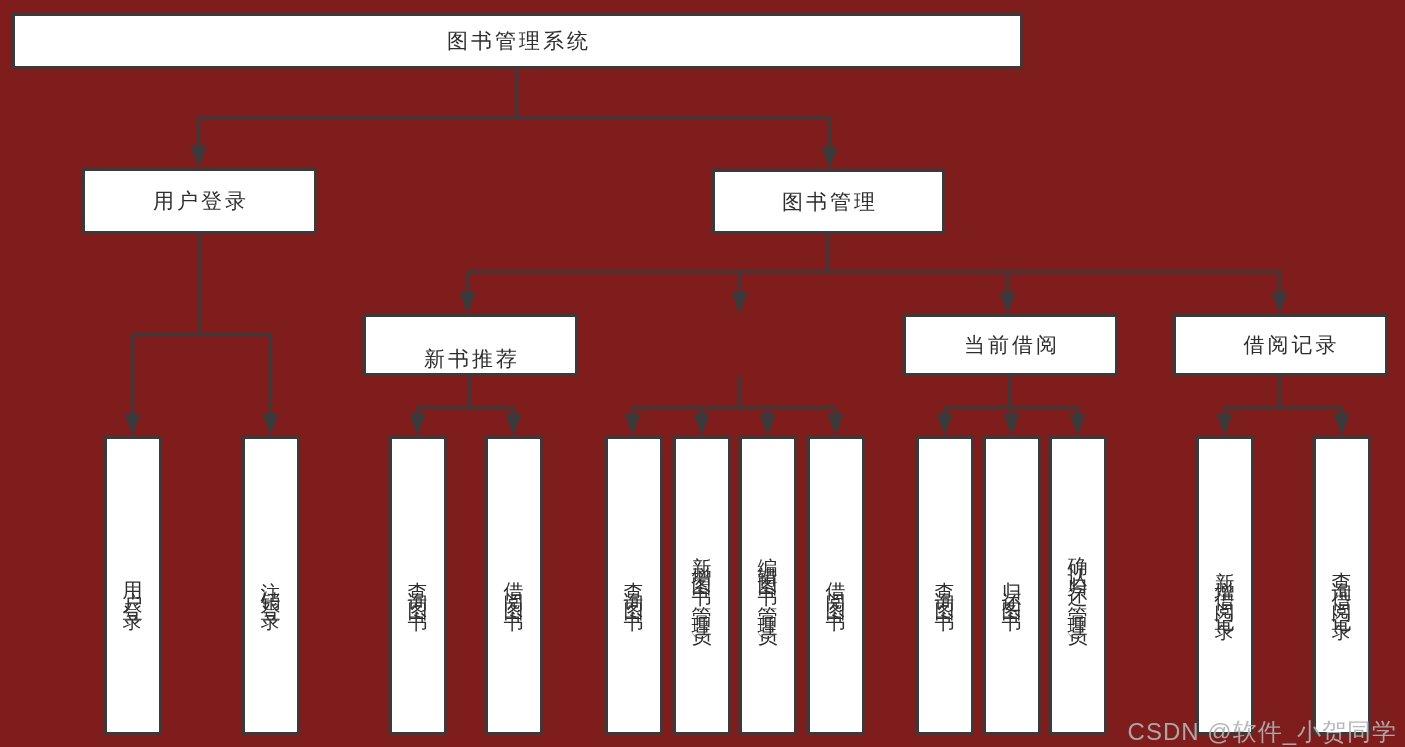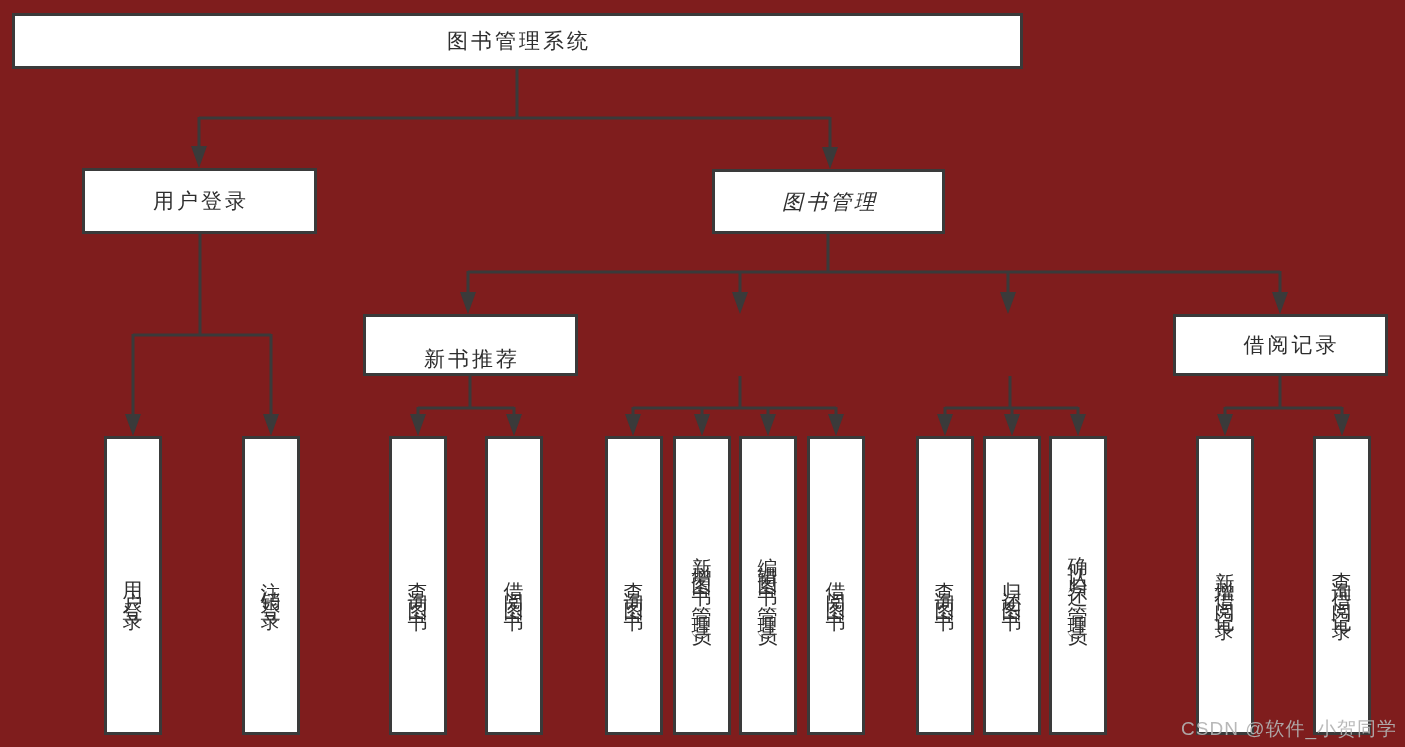--- a/index.html
+++ b/index.html
@@ -36,21 +36,21 @@
     writing-mode: vertical-rl;
     text-orientation: mixed;
     font-size: 20px;
     letter-spacing: 10px;
     line-height: 1;
     white-space: nowrap;
   }
   
   .n-root   { left: 12px;  top: 13px;  width: 1011px; height: 56px; }
   .n-login  { left: 82px;  top: 168px; width: 235px;  height: 66px; }
-  .n-mgmt   { left: 712px; top: 169px; width: 233px;  height: 65px; font-style: italic; }
+  .n-mgmt   { left: 712px; top: 169px; width: 233px;  height: 65px; }
   .n-rec    { left: 363px; top: 314px; width: 215px;  height: 62px; align-items: flex-end; }
   .n-borrow { left: 633px; top: 314px; width: 215px;  height: 62px; }
   .n-cur    { left: 903px; top: 314px; width: 215px;  height: 62px; }
   .n-hist   { left: 1173px;top: 314px; width: 215px;  height: 62px; padding-left: 19px; }
   .leaf { top: 436px; width: 58px; height: 299px; }
   .lf-0  { left: 104px; }
   .lf-1  { left: 242px; }
   .lf-2  { left: 389px; }
   .lf-3  { left: 485px; }
   .lf-4  { left: 605px; }
@@ -59,21 +59,21 @@
   .lf-7  { left: 807px; }
   .lf-8  { left: 916px; }
   .lf-9  { left: 983px; }
   .lf-10 { left: 1049px; }
   .lf-11 { left: 1196px; }
   .lf-12 { left: 1313px; }
   .watermark {
     position: absolute;
     right: 8px;
     top: 716px;
-    font-size: 19px;
+    font-size: 24px;
     color: rgba(178, 178, 178, 0.92);
     letter-spacing: 1px;
     z-index: 5;
     white-space: nowrap;
   }
 </style>
 </head>
 <body>
 
 <div class="canvas">
@@ -163,20 +163,23 @@
   <div class="box n-login">
     <span class="hlabel">用户登录</span>
   </div>
   <div class="box n-mgmt">
     <span class="hlabel">图书管理</span>
   </div>
 
   <div class="box n-rec">
     <span class="hlabel">新书推荐</span>
   </div>
+  <div class="box n-cur">
+    <span class="hlabel">当前借阅</span>
+  </div>
   <div class="box n-hist">
     <span class="hlabel">借阅记录</span>
   </div>
 
   <div class="box leaf lf-0">
     <span class="vtext">用户登录</span>
   </div>
   <div class="box leaf lf-1">
     <span class="vtext">注销登录</span>
   </div>

